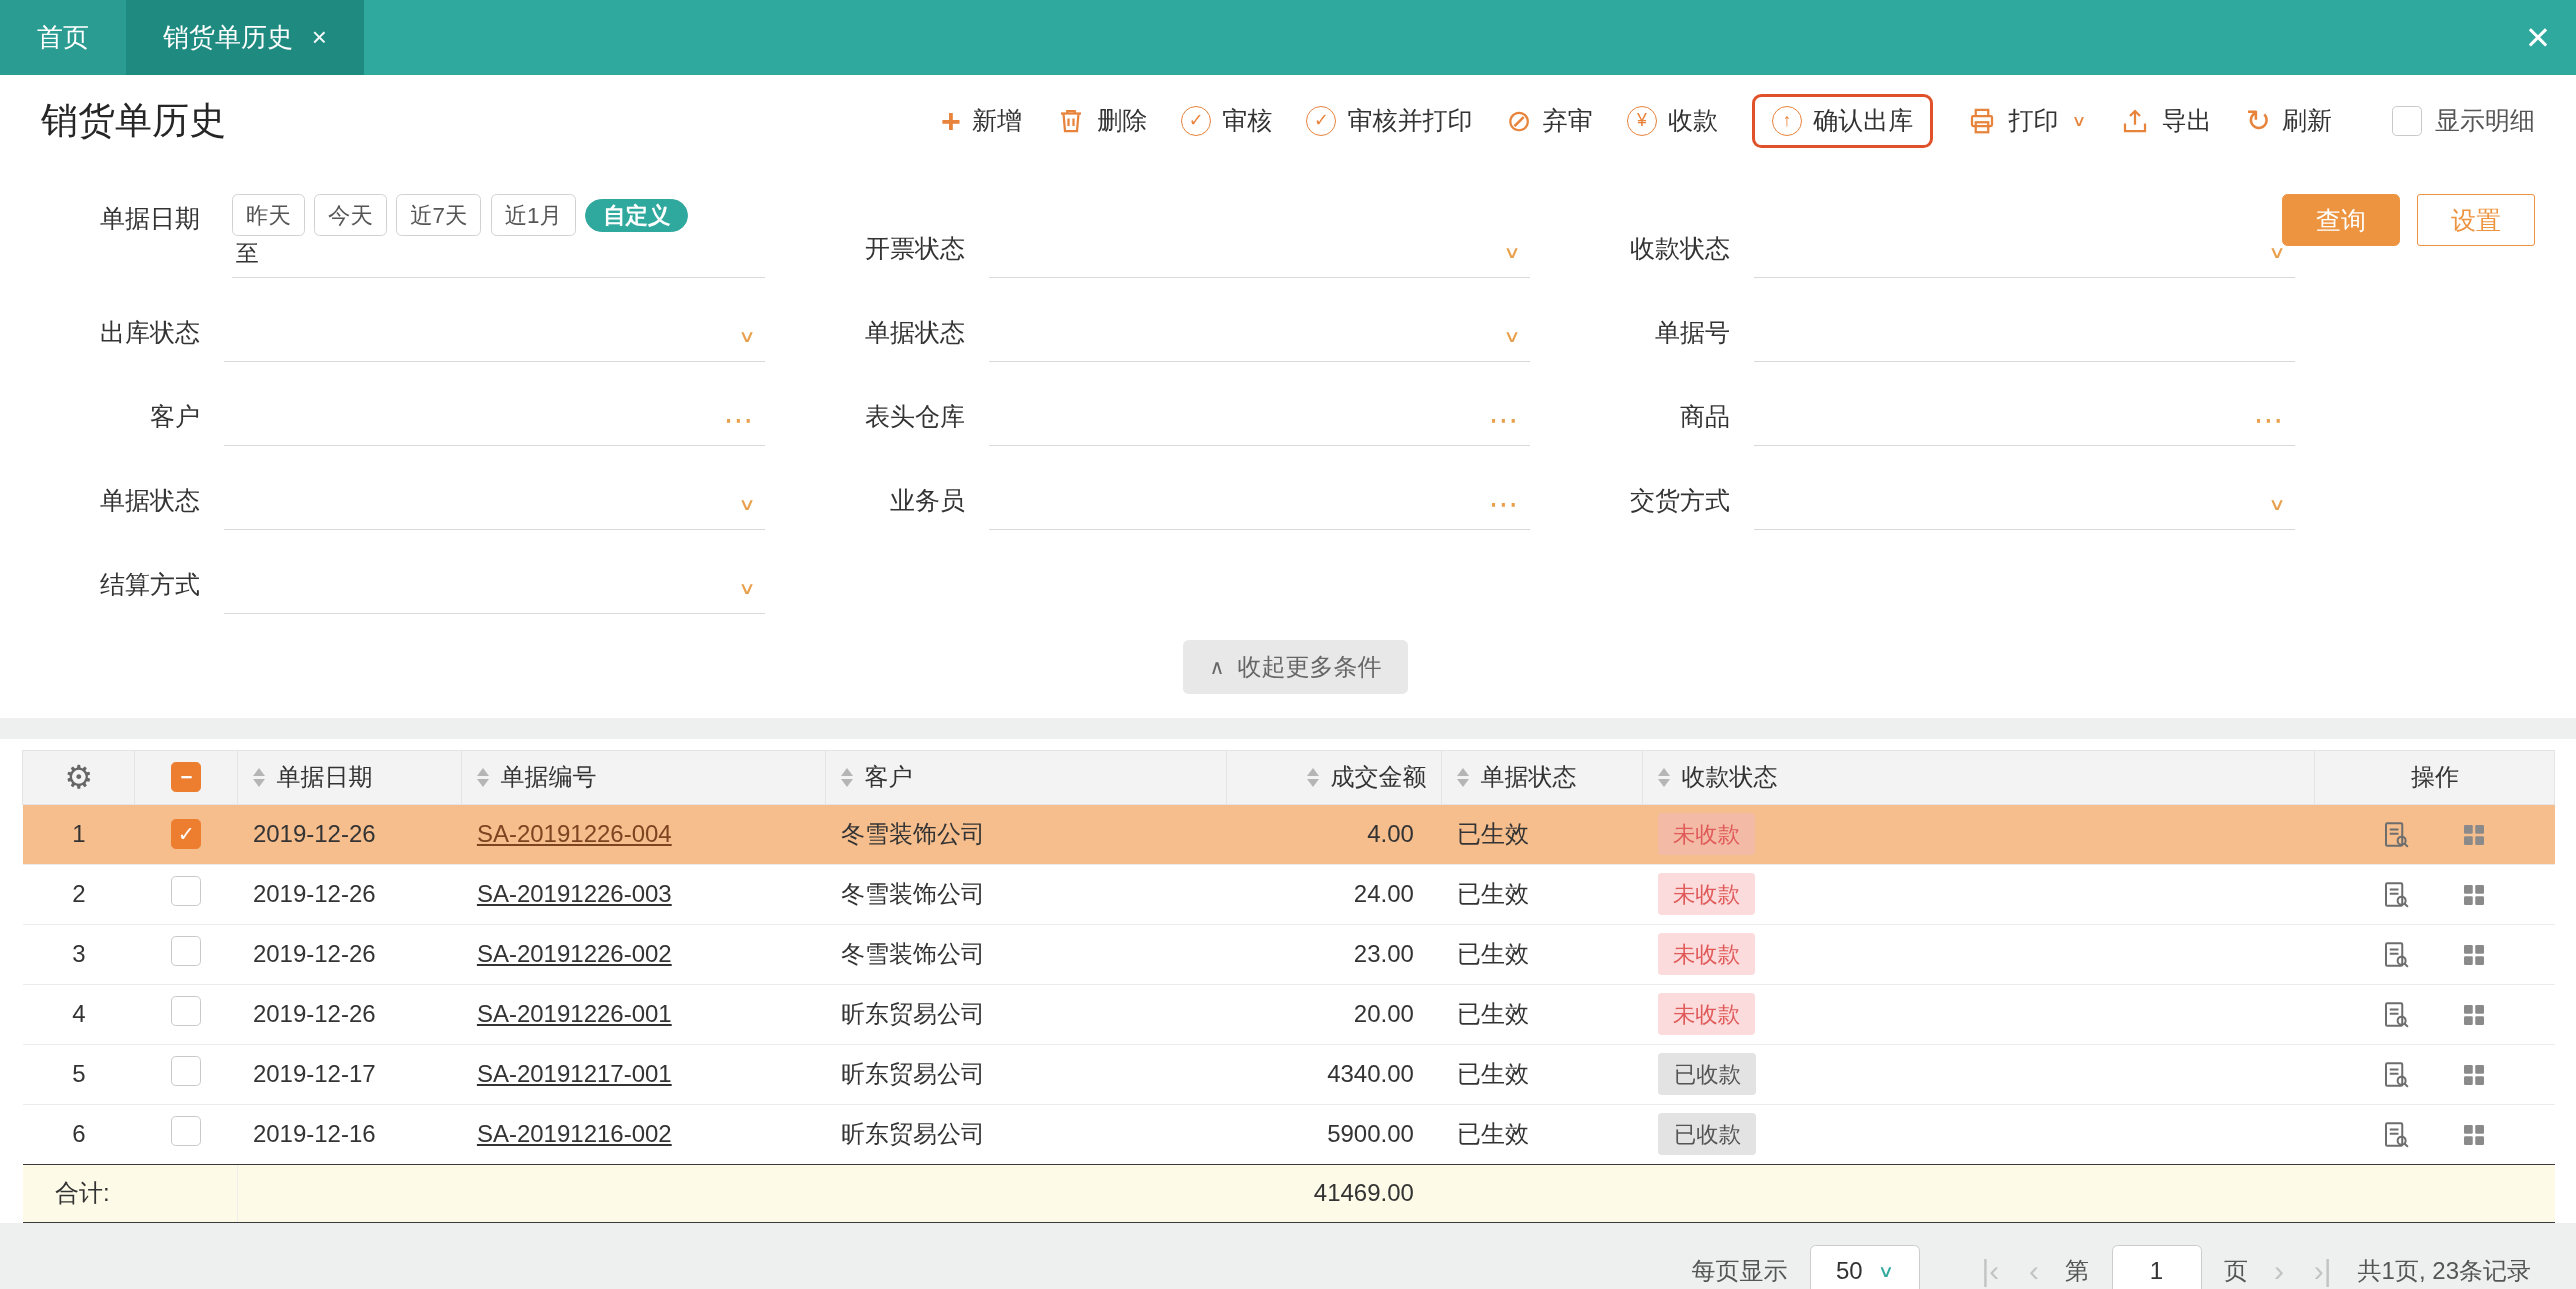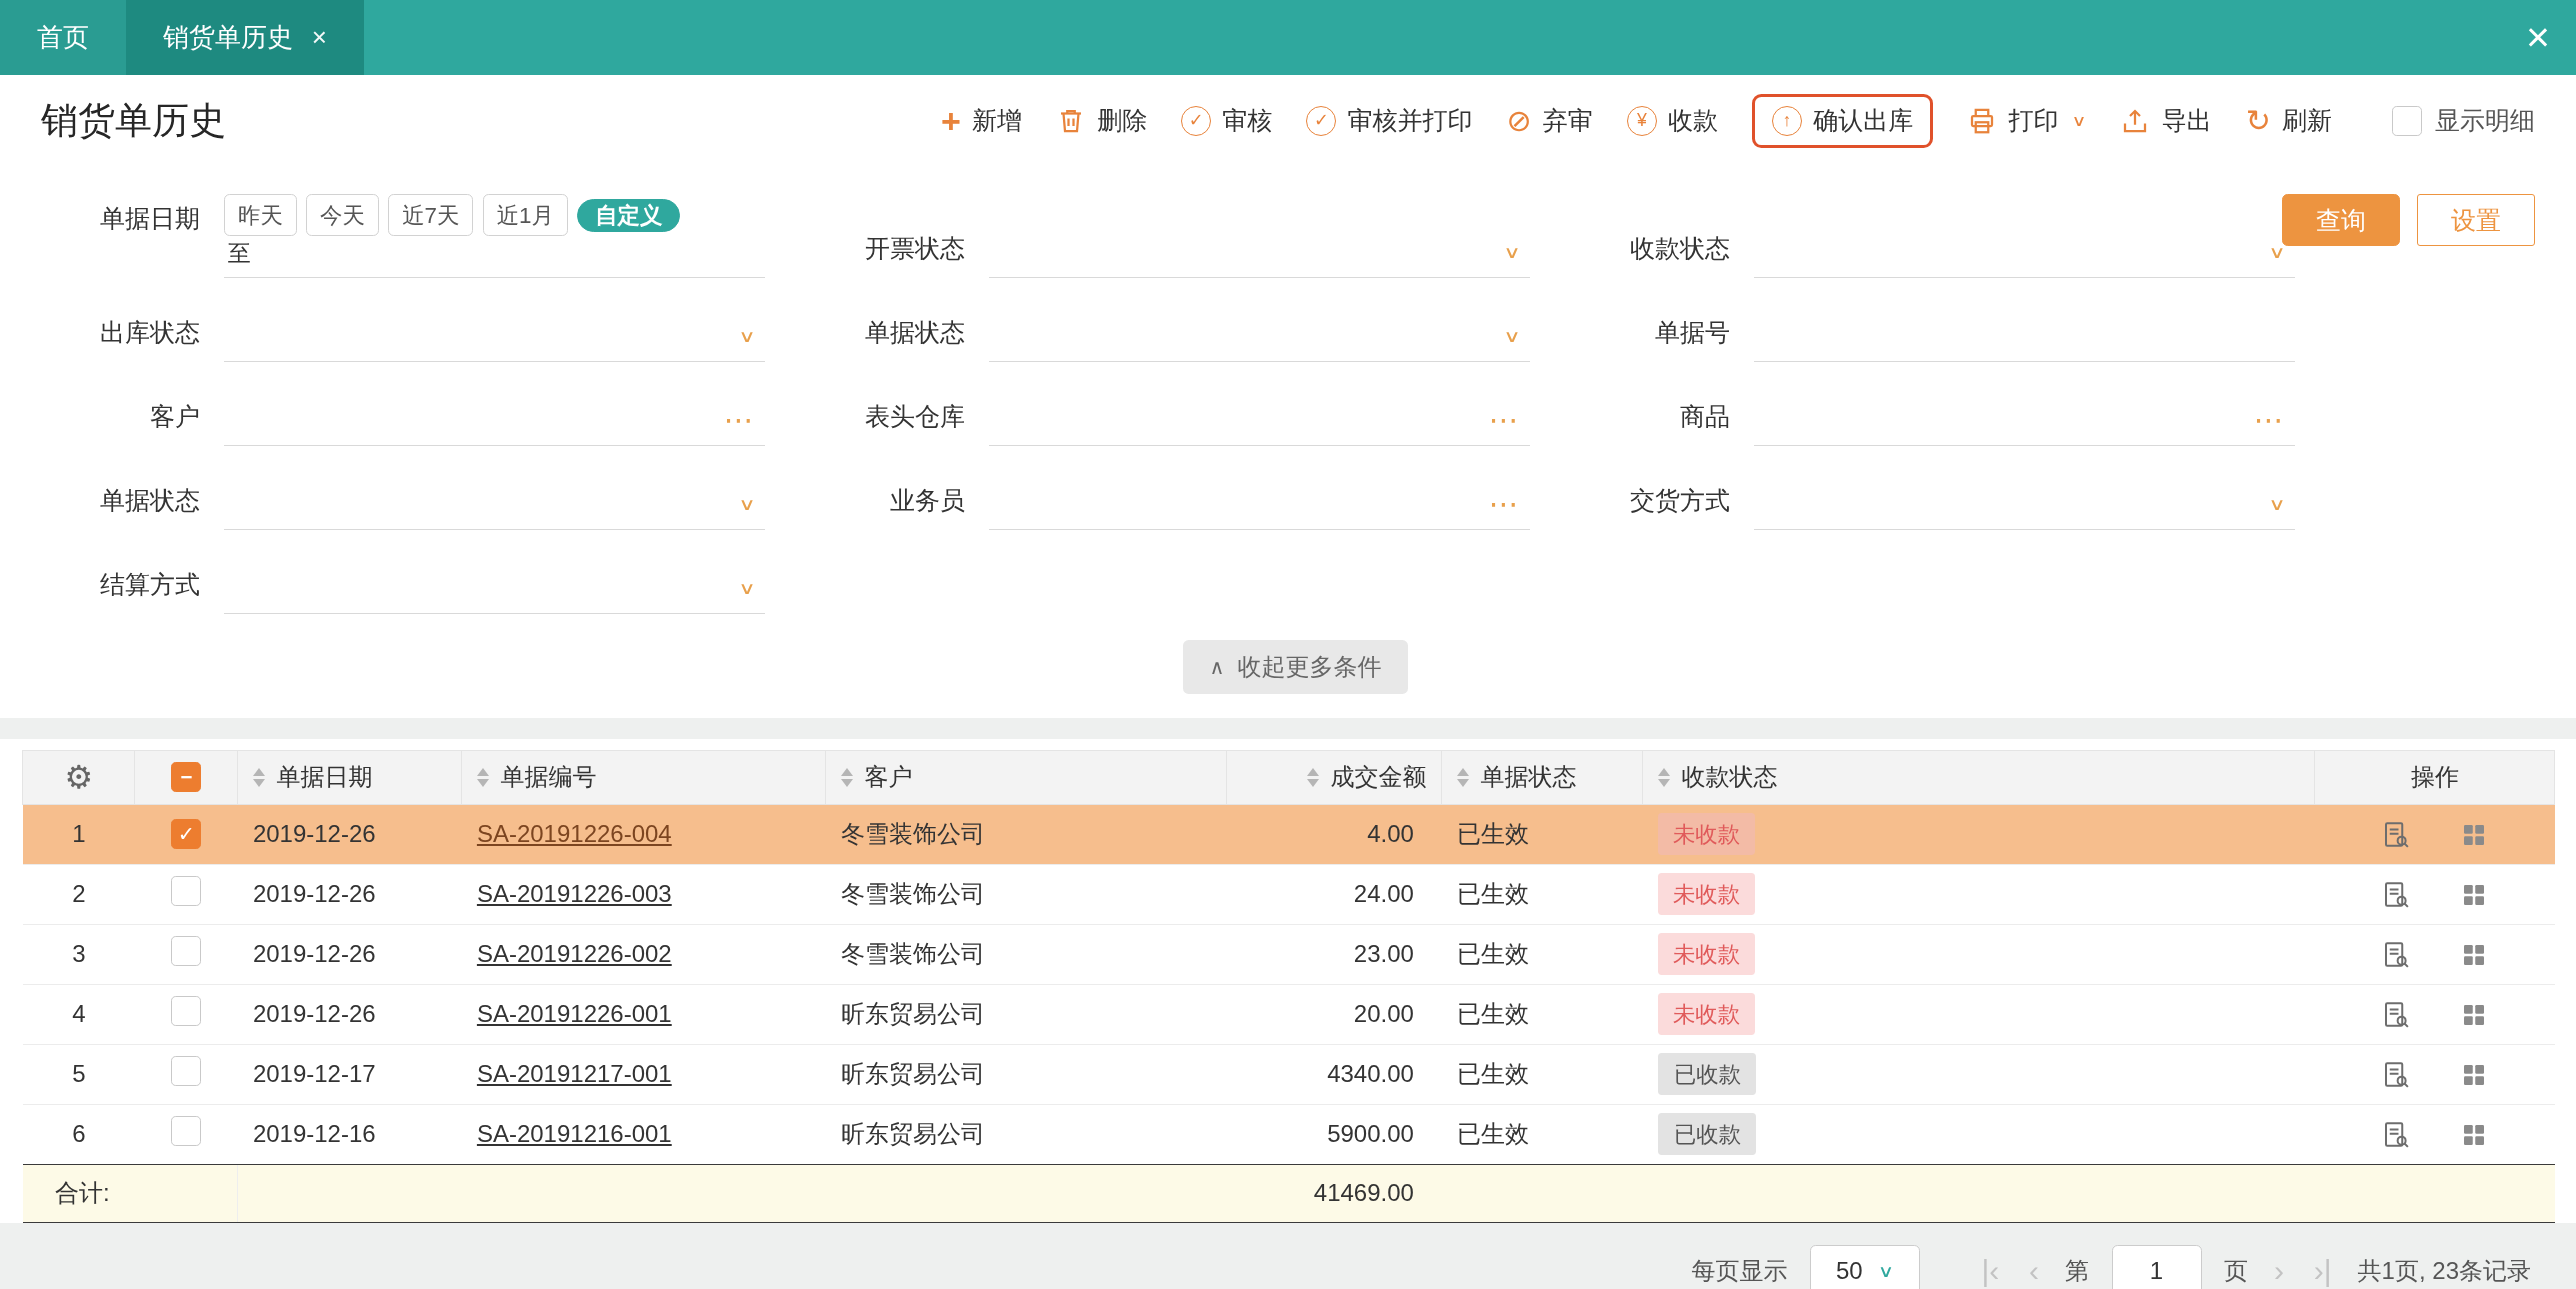--- a/index.html
+++ b/index.html
@@ -34,21 +34,21 @@
   
   .filter-panel { background: #fff; padding: 28px 41px 24px 56px; position: relative; }
   .filter-grid { display: grid; grid-template-columns: 709px 709px 709px; column-gap: 56px; row-gap: 24px; }
   .field { display: flex; align-items: flex-end; min-height: 60px; }
   .field > label { width: 168px; text-align: right; padding-right: 24px; font-size: 25px; color: #333; padding-bottom: 13px; flex: none; }
   .control { flex: 1; border-bottom: 0.9px solid #d9d9d9; min-height: 49px; position: relative; display: flex; align-items: center; cursor: text; }
   .control .chevron { position: absolute; right: 9.3px; bottom: 11.2px; color: #E8A04C; font-size: 24px; transform: scaleY(.7); }
   .control .dots { position: absolute; right: 9.3px; bottom: 7.5px; color: #E8A04C; font-size: 30px; letter-spacing: 1.9px; }
   .field-date { align-items: flex-start; }
   .field-date > label { padding-top: 7.5px; padding-bottom: 0; }
-  .date-wrap { flex: 1; }
+  .date-wrap { flex: 1; margin-left: 8px; }
   .chips { display: flex; align-items: center; gap: 9.3px; }
   .chip { border: 0.9px solid #d2d2d2; border-radius: 5.6px; padding: 4.7px 13px; font-size: 22.4px; color: #555; background: #fff; cursor: pointer; white-space: nowrap; }
   .chip-custom { background: #2FA89E; border-color: #2FA89E; color: #fff; border-radius: 18.7px; font-weight: bold; padding: 0 17px; }
   .to-row { border-bottom: 0.9px solid #d9d9d9; padding: 0 3.7px 7.5px; font-size: 23px; color: #333; margin-top: 1.9px; }
   .filter-actions { position: absolute; right: 41px; top: 28px; display: flex; flex-direction: row; gap: 17px; }
   .btn-query { width: 118px; height: 52px; background: #ED9440; border: 0.9px solid #ED9440; color: #fff; font-size: 25px; border-radius: 5.6px; cursor: pointer; font-family: inherit; }
   .btn-settings { width: 118px; height: 52px; background: #fff; border: 0.9px solid #ED9440; color: #ED9440; font-size: 25px; border-radius: 3px; cursor: pointer; font-family: inherit; }
   .collapse-bar { display: flex; justify-content: center; margin-top: 26px; }
   .collapse-btn { background: #e8e8e8; border: none; color: #666; font-size: 24px; padding: 11.2px 26px; border-radius: 5.6px; cursor: pointer; display: flex; align-items: center; gap: 13px; font-family: inherit; }
   .collapse-icon { font-size: 20.5px; color: #666; }
@@ -501,21 +501,21 @@
               <rect x="13" y="4" width="7" height="7" rx="1"></rect>
               <rect x="4" y="13" width="7" height="7" rx="1"></rect>
               <rect x="13" y="13" width="7" height="7" rx="1"></rect>
             </svg>
         </td>
       </tr>
       <tr class="last-row">
         <td class="td-num">6</td>
         <td class="td-cb"><span class="cb"></span></td>
         <td>2019-12-16</td>
-        <td><a class="doc-link">SA-20191216-001</a></td>
+        <td><a class="doc-link">SA-20191216-002</a></td>
         <td>昕东贸易公司</td>
         <td class="td-amount">5900.00</td>
         <td>已生效</td>
         <td><span class="badge badge-paid">已收款</span></td>
         <td class="td-actions">
           <svg class="op-icon" viewBox="0 0 24 24" fill="none" stroke="#6d6d6d" stroke-width="1.6">
               <rect x="4" y="2.5" width="13" height="18" rx="1"></rect>
               <path d="M7 7.5h7M7 11h7"></path>
               <circle cx="16.5" cy="16.5" r="3.2"></circle>
               <path d="M18.8 18.8L21.5 21.5"></path>

